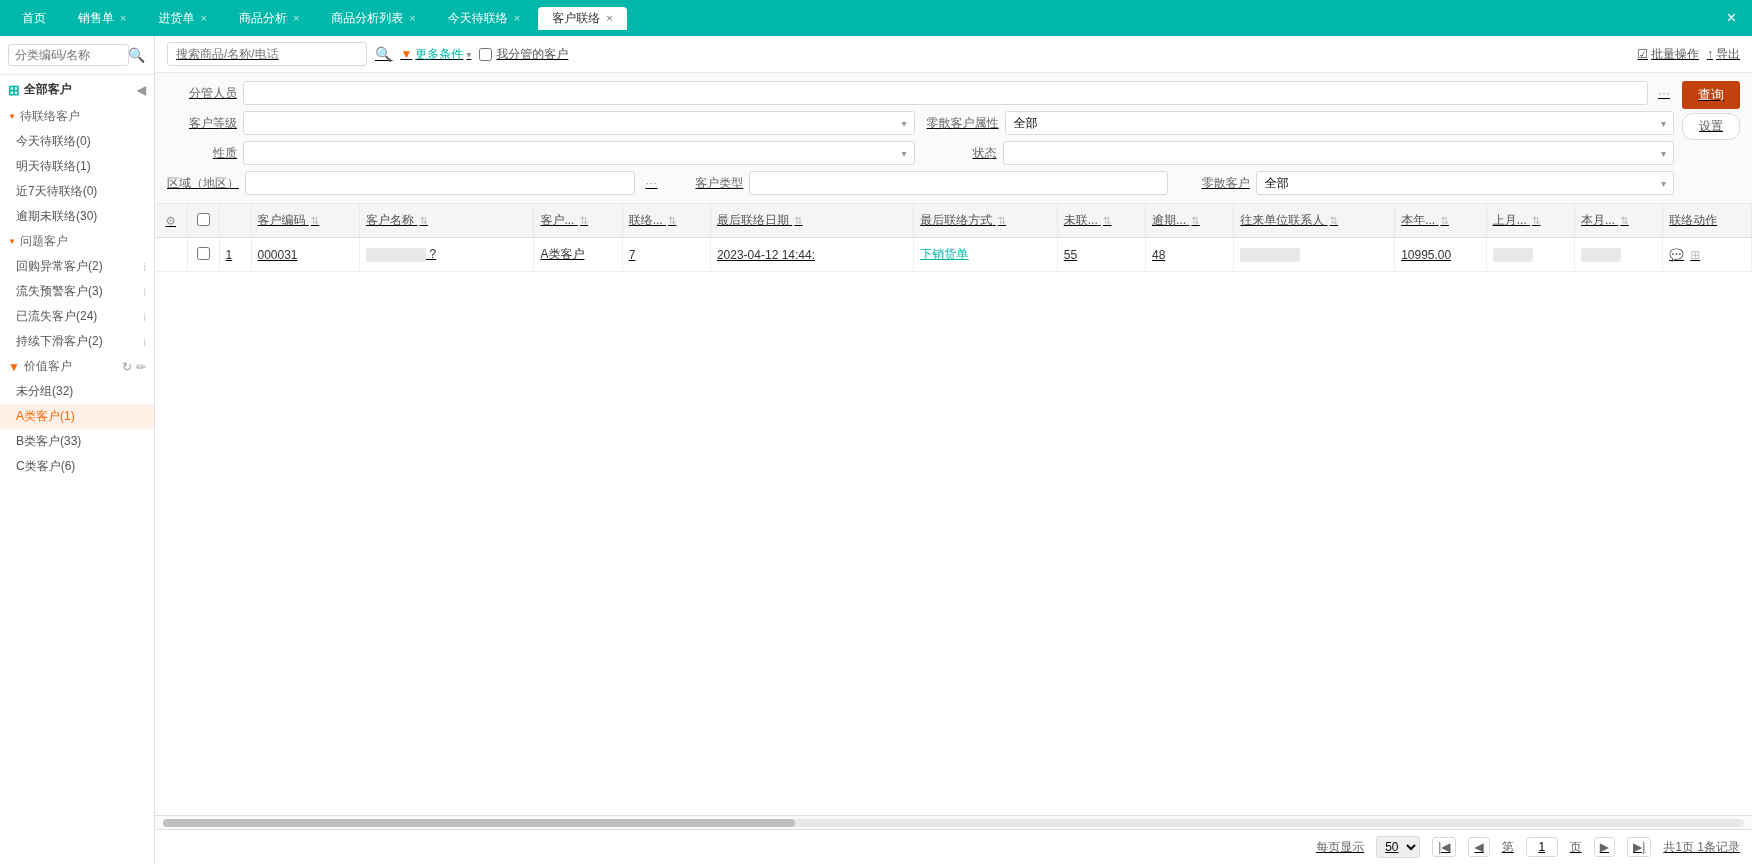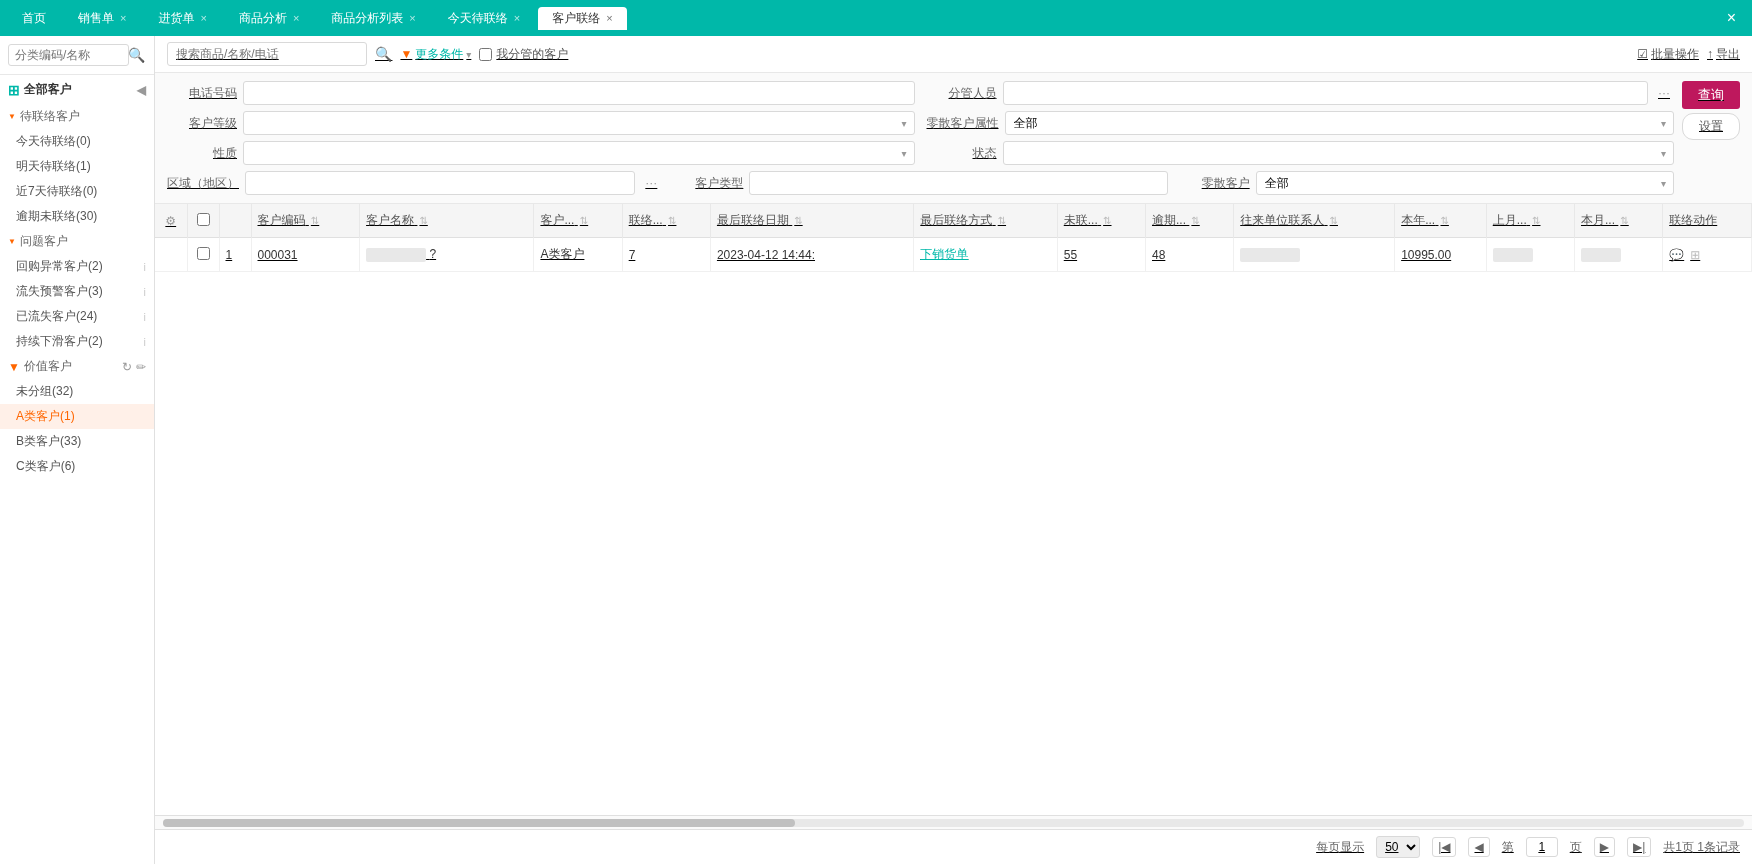--- a/index.html
+++ b/index.html
@@ -272,21 +272,21 @@
       border: 1px solid #d9d9d9;
       border-radius: 3px;
       padding: 4px 24px 4px 8px;
       font-size: 12px;
       outline: none;
       background: #fff;
       appearance: none;
       cursor: pointer;
     }
     .btn-query {
-      background: #be185d;
+      background: #c2410c;
       color: #fff;
       border: none;
       border-radius: 3px;
       padding: 5px 16px;
       cursor: pointer;
       font-size: 13px;
       white-space: nowrap;
     }
     .btn-settings {
       background: #fff;
@@ -566,24 +566,20 @@
           <span>导出</span>
         </div>
       </div>
     </div>
 
     <div class="advanced-filters">
       <div style="display:flex; gap:8px;">
         <div style="flex:1;">
 
           <div class="filter-row">
-            <div class="filter-field">
-              <span class="filter-label">电话号码</span>
-              <input class="filter-input" type="text" style="">
-            </div>
             <div class="filter-field">
               <span class="filter-label">分管人员</span>
               <input class="filter-input" type="text" style="flex: 1 1 0%;">
               <span style="color:#999; cursor:pointer; padding:0 4px;">···</span>
             </div>
           </div>
 
           <div class="filter-row">
             <div class="filter-field">
               <span class="filter-label">客户等级</span>

